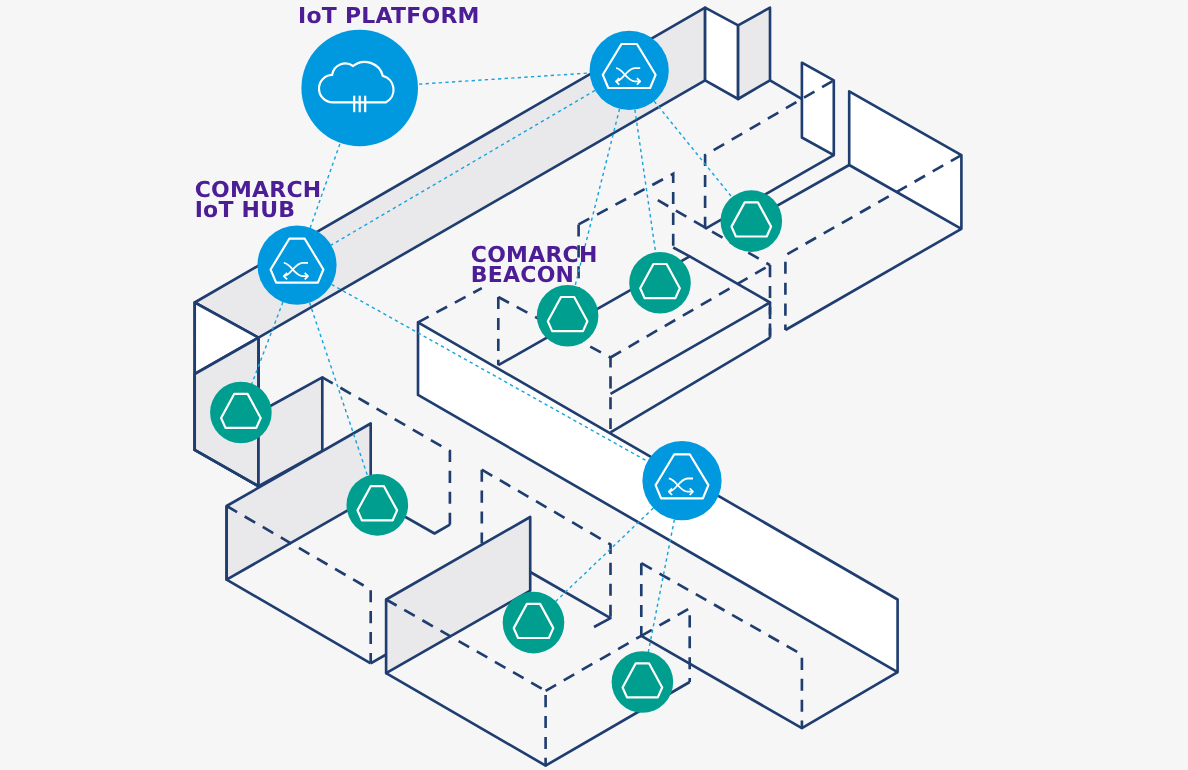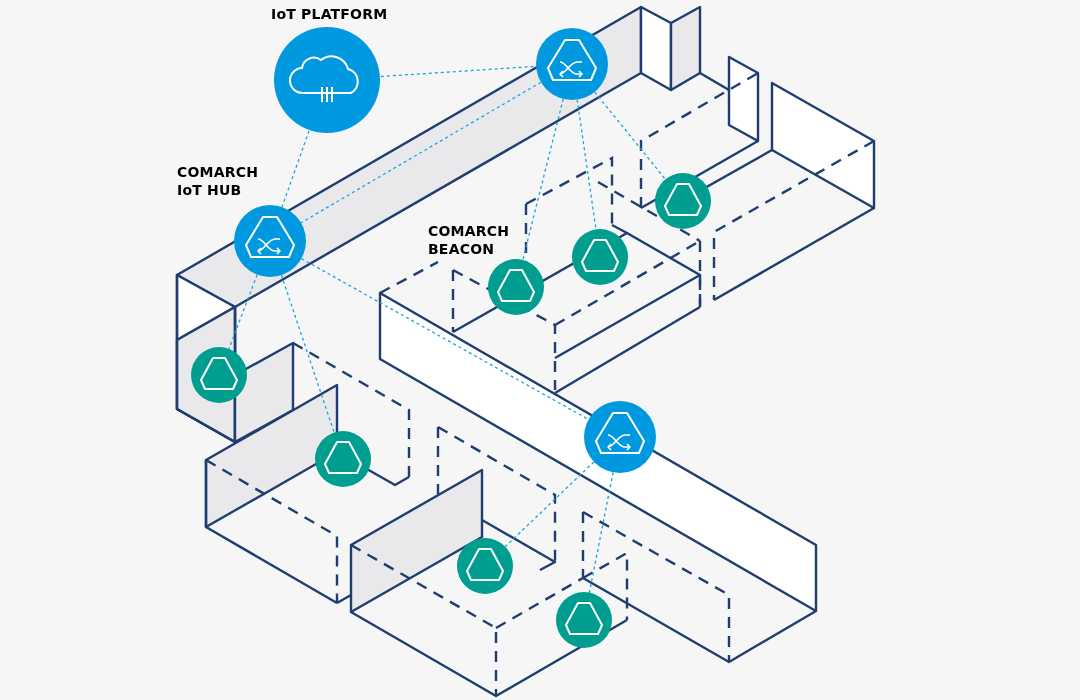--- a/index.html
+++ b/index.html
@@ -1,18 +1,18 @@
 <!DOCTYPE html>
 <html><head>
 <meta charset="utf-8">
 <style>
   html, body { margin: 0; padding: 0; }
   body { width: 1080px; height: 700px; background: #f6f6f7; overflow: hidden; position: relative; font-family: "Liberation Sans", sans-serif; }
   #stage { position: absolute; left: 0; top: 0; width: 1080px; height: 700px; }
-  .label { position: absolute; color: #000000; font-family: "DejaVu Sans", sans-serif; font-weight: bold; font-size: 14px; line-height: 18px; letter-spacing: 0.2px; }
+  .label { position: absolute; color: #4c1d95; font-family: "DejaVu Sans", sans-serif; font-weight: bold; font-size: 20px; line-height: 18px; letter-spacing: 0.2px; }
   .label span { display: block; }
   .wall { stroke: #1f3d6f; stroke-width: 2.4; stroke-linejoin: round; fill: none; }
   .wall-fill-white { fill: #ffffff; }
   .wall-fill-grey { fill: #e9e9eb; }
   .dash { stroke: #1f3d6f; stroke-width: 2.4; stroke-dasharray: 11 8; fill: none; }
   .link { stroke: #1aa3dc; stroke-width: 1.3; stroke-dasharray: 3 3; fill: none; }
 </style>
 </head>
 <body>
 

